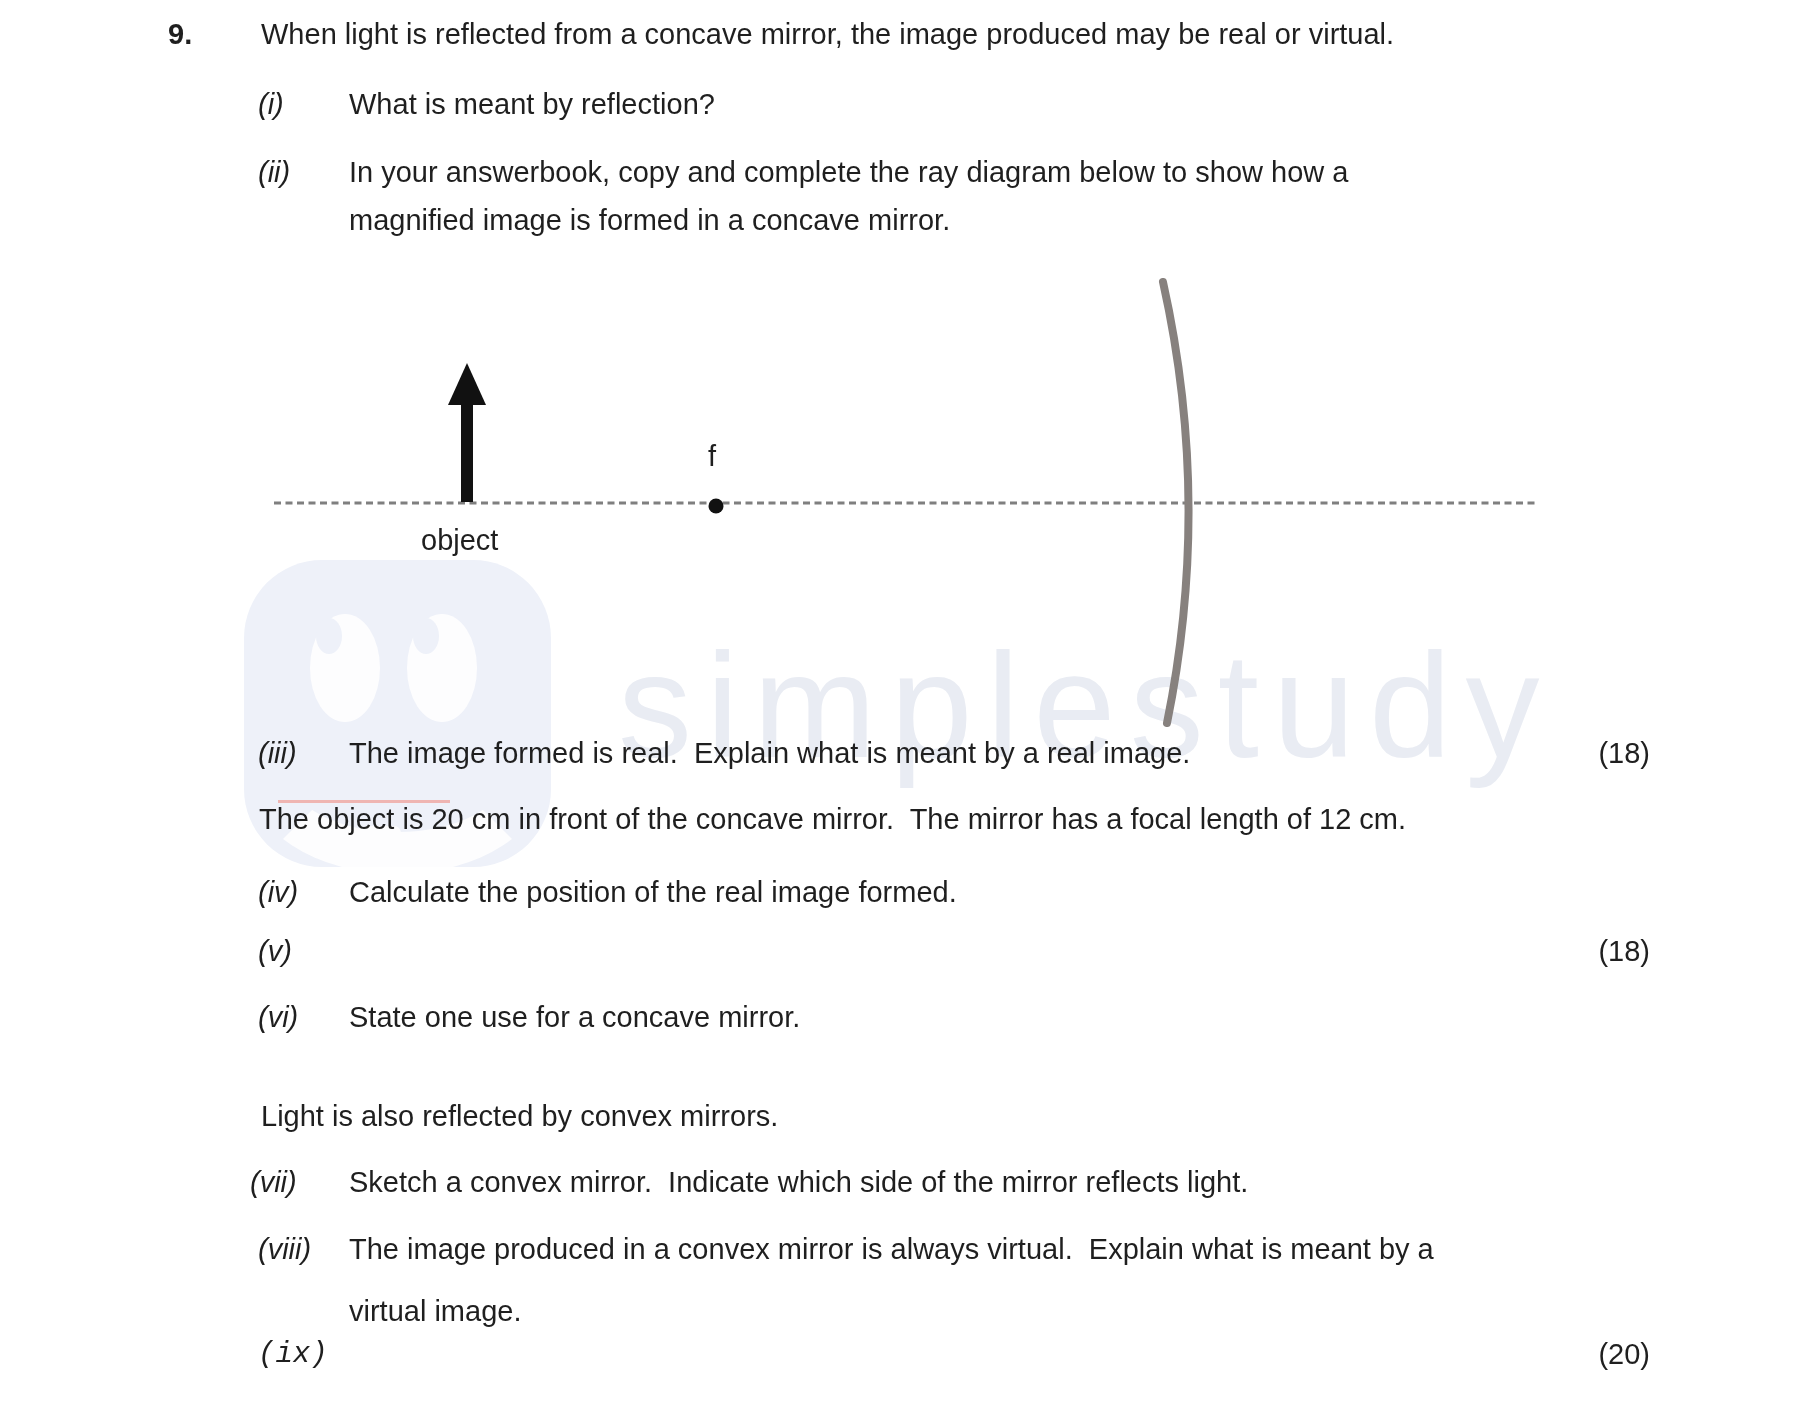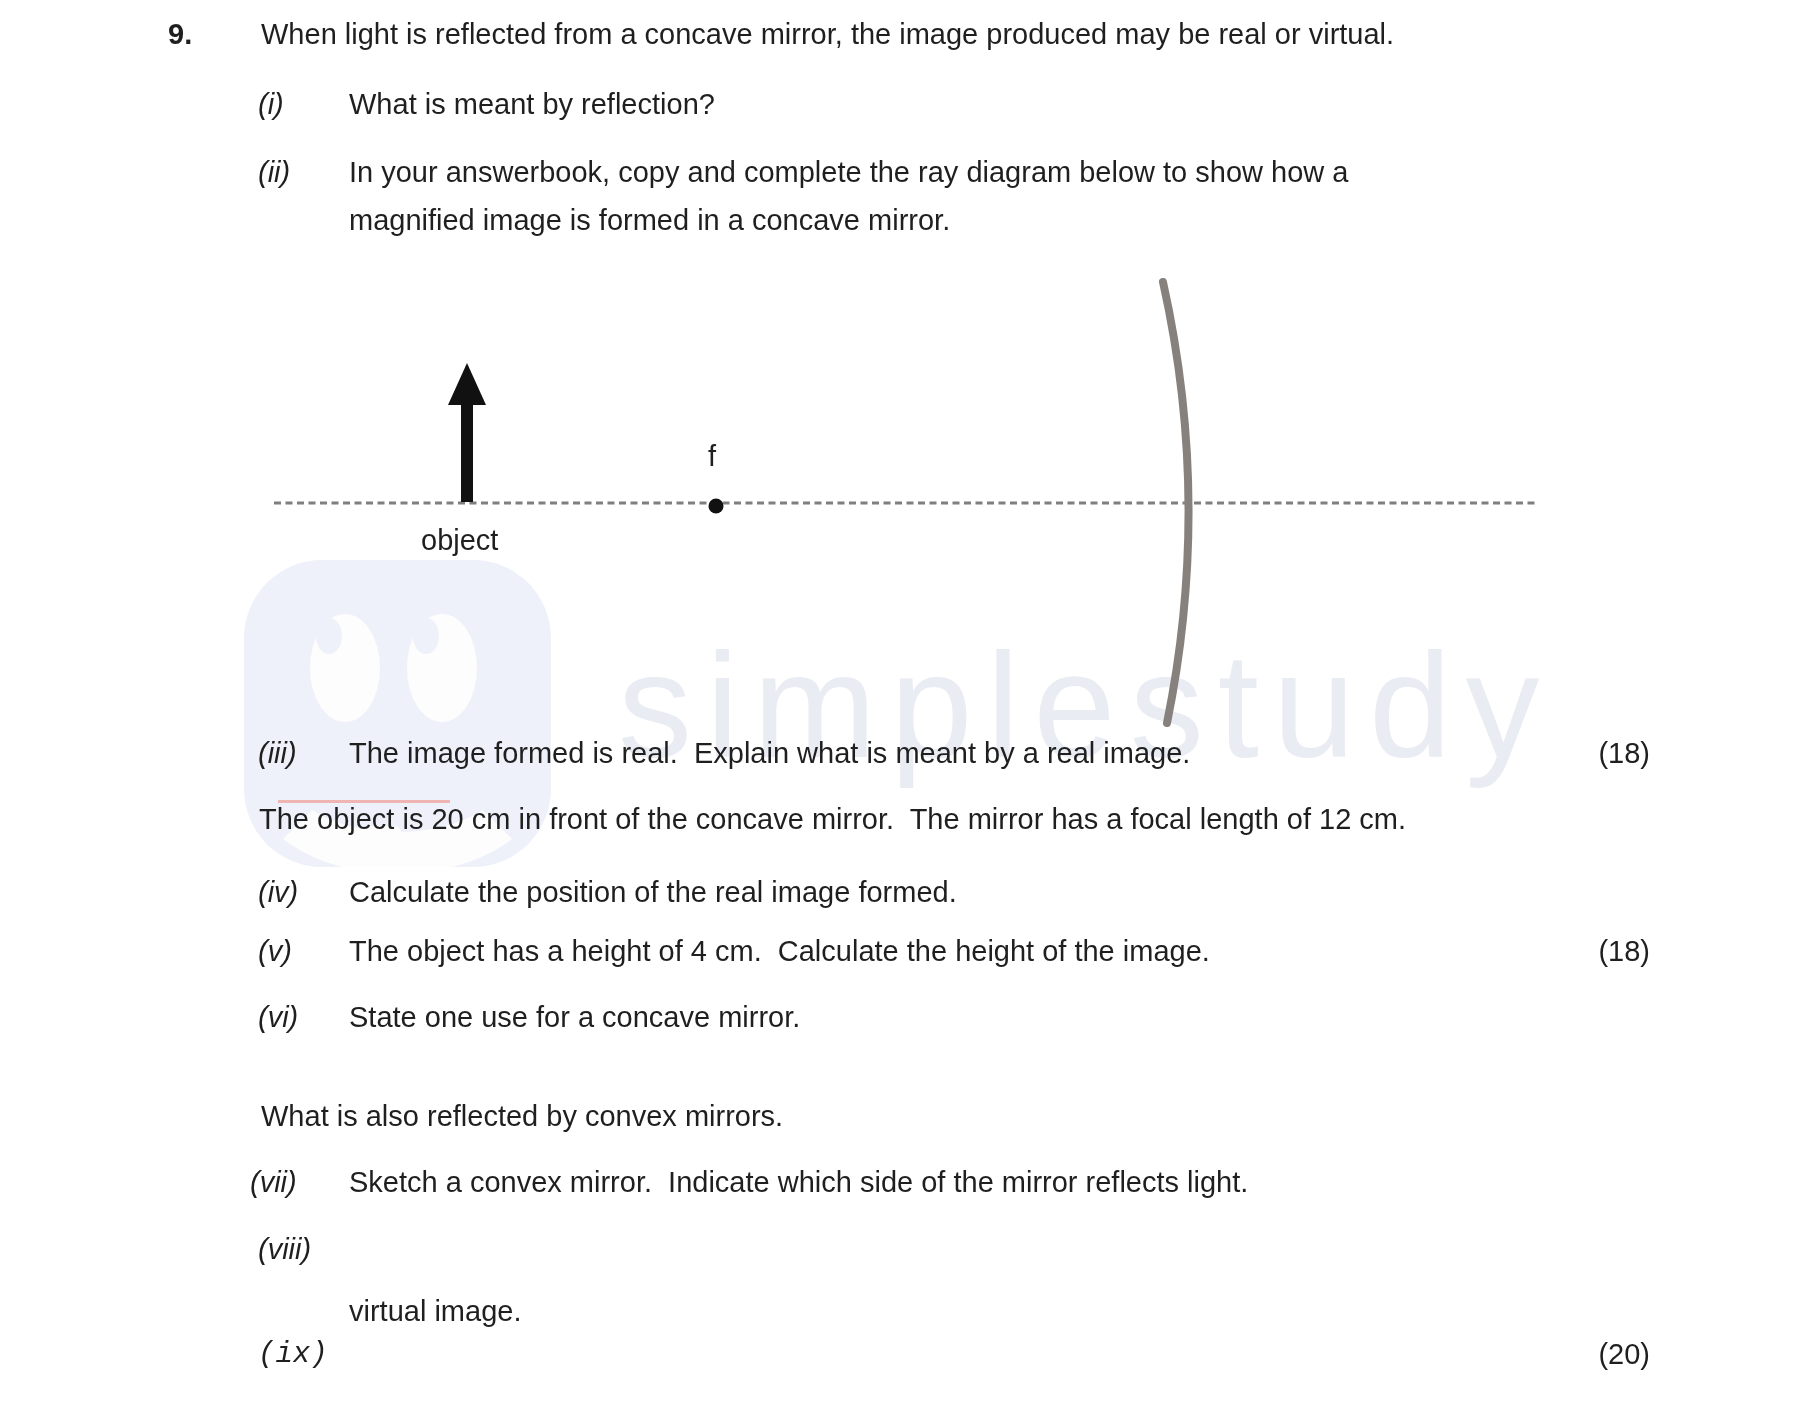--- a/index.html
+++ b/index.html
@@ -133,30 +133,30 @@
   <span class="t lbl" style="left:258px;top:735px;">(iii)</span>
   <span class="t" style="left:349px;top:735px;">The image formed is real.  Explain what is meant by a real image.</span>
   <span class="t marks" style="top:735px;">(18)</span>
 
   <span class="t" style="left:259px;top:801px;">The object is 20 cm in front of the concave mirror.  The mirror has a focal length of 12 cm.</span>
 
   <span class="t lbl" style="left:258px;top:874px;">(iv)</span>
   <span class="t" style="left:349px;top:874px;">Calculate the position of the real image formed.</span>
 
   <span class="t lbl" style="left:258px;top:933px;">(v)</span>
-  <span class="t" style="left:349px;top:933px;">The object has a height of 4 cm.  Calculate the height of the image.</span>
   <span class="t marks" style="top:933px;">(18)</span>
 
   <span class="t lbl" style="left:258px;top:999px;">(vi)</span>
   <span class="t" style="left:349px;top:999px;">State one use for a concave mirror.</span>
 
-  <span class="t" style="left:261px;top:1098px;">What is also reflected by convex mirrors.</span>
+  <span class="t" style="left:261px;top:1098px;">Light is also reflected by convex mirrors.</span>
 
   <span class="t lbl" style="left:250px;top:1164px;">(vii)</span>
   <span class="t" style="left:349px;top:1164px;">Sketch a convex mirror.  Indicate which side of the mirror reflects light.</span>
 
   <span class="t lbl" style="left:258px;top:1231px;">(viii)</span>
+  <span class="t" style="left:349px;top:1231px;">The image produced in a convex mirror is always virtual.  Explain what is meant by a</span>
   <span class="t" style="left:349px;top:1277px;margin-top:16px;">virtual image.</span>
 
   <span class="t lbl" style="left:258px;top:1336px;font-family:Liberation Mono, monospace;">(ix)</span>
   <span class="t marks" style="top:1336px;">(20)</span>
 
 </div>
 
 </body></html>

